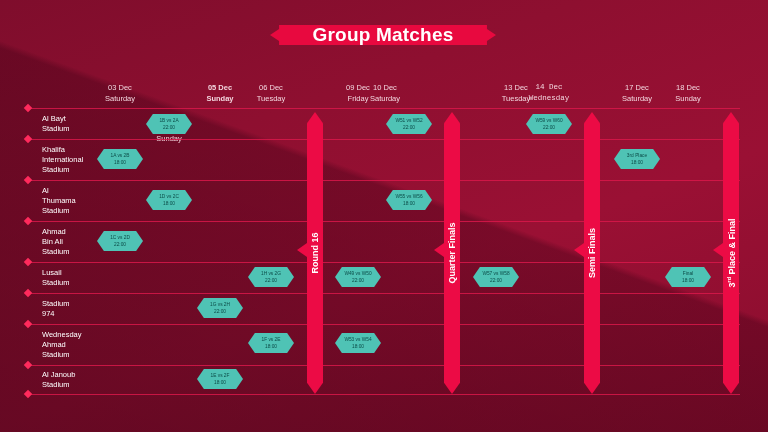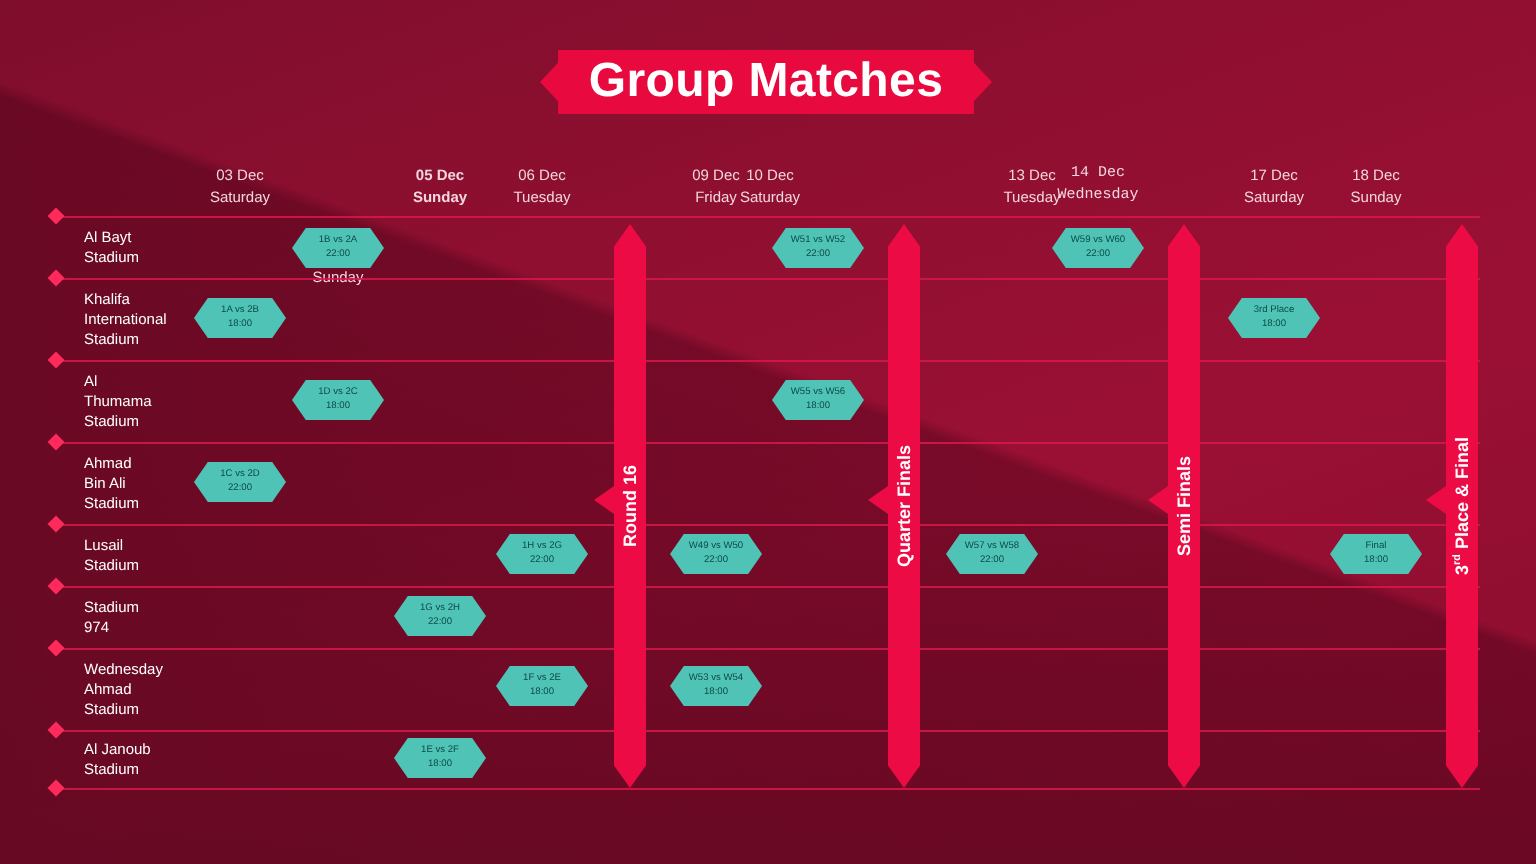--- a/index.html
+++ b/index.html
@@ -7,25 +7,25 @@
     width:768px; height:432px; overflow:hidden; position:relative;
     font-family: "Liberation Sans", "DejaVu Sans", sans-serif;
     background: linear-gradient(160deg, #7f0d2c 0%, #8e0f30 30%, #9a1034 60%, #8a0d2e 100%);
   }
   .bg-shade {
     position:absolute; inset:0;
     background: linear-gradient(200deg, rgba(255,255,255,0) 45%, rgba(60,0,20,0.35) 46%, rgba(40,0,15,0.45) 100%);
     pointer-events:none;
   }
   .title-banner {
-    position:absolute; left:270px; top:25px; width:226px; height:32px;
+    position:absolute; left:270px; top:25px; width:226px; height:20px;
     background:#e8093f;
     clip-path: polygon(4% 0, 96% 0, 96% 20%, 100% 50%, 96% 80%, 96% 100%, 4% 100%, 4% 80%, 0 50%, 4% 20%);
     display:flex; align-items:center; justify-content:center;
-    color:#fff; font-size:24px; font-weight:bold; letter-spacing:0.2px;
+    color:#fff; font-size:19px; font-weight:bold; letter-spacing:0.2px;
   }
   .day-header {
     position:absolute; top:82px; width:60px; margin-left:-30px;
     text-align:center; color:#f3d6de; font-size:7.5px; line-height:11px;
   }
   .row-line {
     position:absolute; left:28px; right:28px; height:1px; background:#d8184a; opacity:0.85;
   }
   .row-dot {
     position:absolute; left:25px; width:6px; height:6px; margin-top:-3px;

